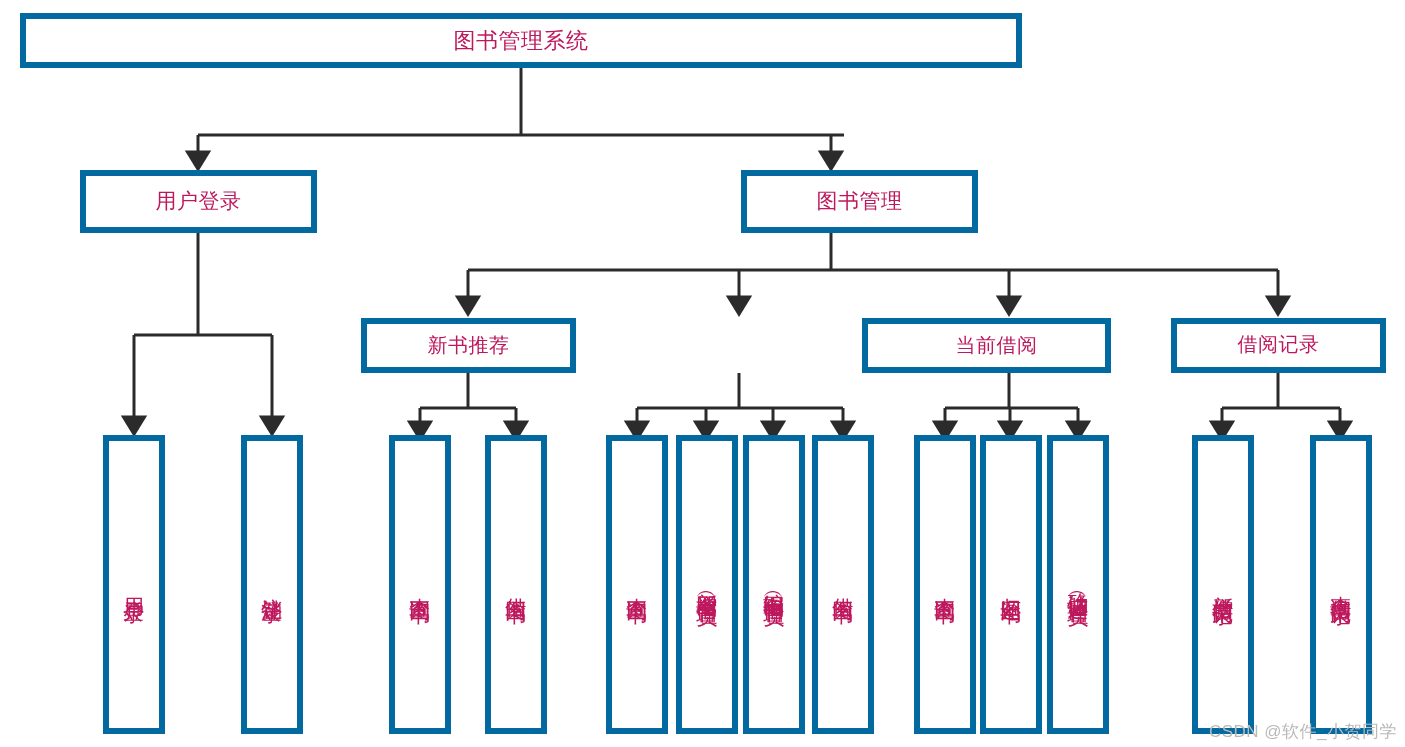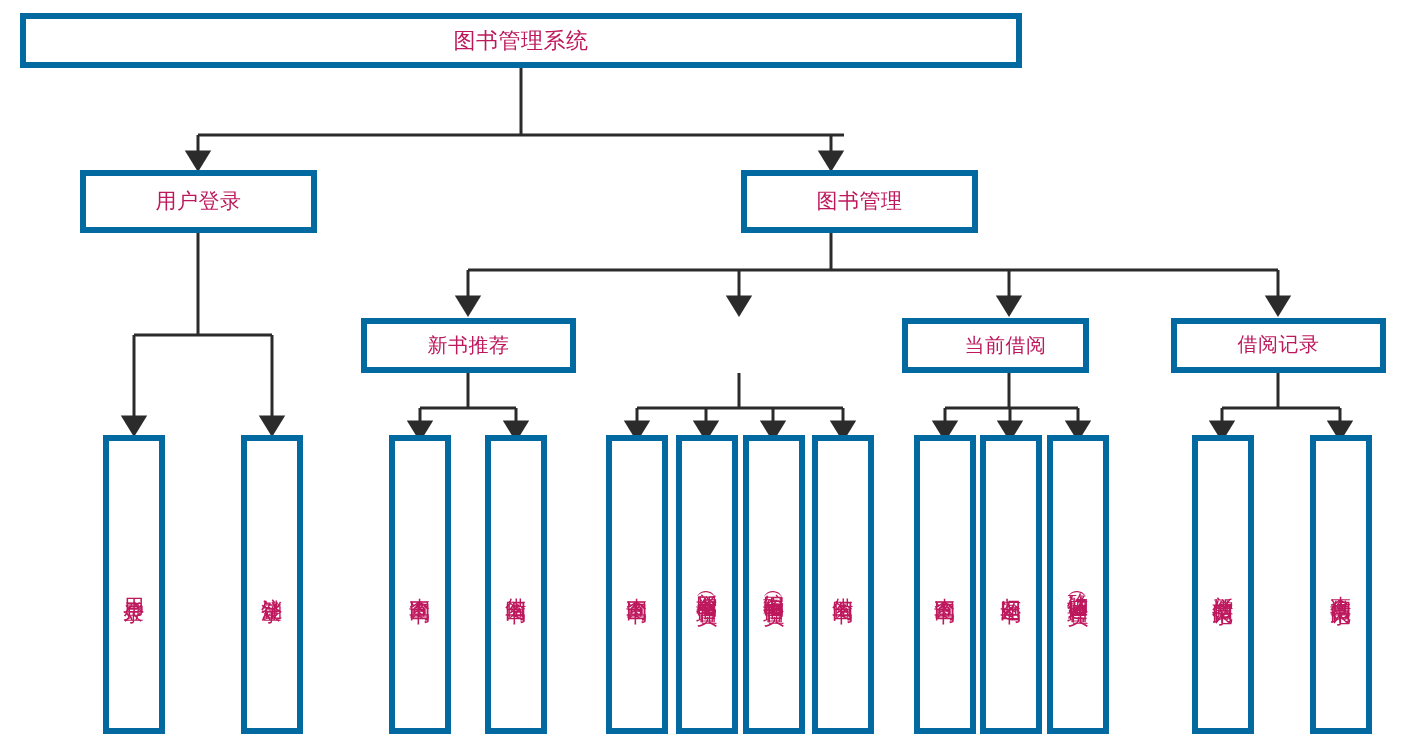--- a/index.html
+++ b/index.html
@@ -132,21 +132,21 @@
   <div class="node level2" style="left:80px; top:170px; width:237px; height:63px;">
     <span class="lbl">用户登录</span>
   </div>
   <div class="node level2" style="left:713px; top:170px; width:237px; height:63px;margin-left:28px;">
     <span class="lbl">图书管理</span>
   </div>
 
   <div class="node level3" style="left:361px; top:318px; width:215px; height:55px;">
     <span class="lbl">新书推荐</span>
   </div>
-  <div class="node level3" style="left:902px; top:318px; width:187px; height:55px;padding-left:20px;">
+  <div class="node level3" style="left:862px; top:318px; width:249px; height:55px;padding-left:20px;">
     <span class="lbl">当前借阅</span>
   </div>
   <div class="node level3" style="left:1171px; top:318px; width:215px; height:55px;font-family:Liberation Mono, monospace;">
     <span class="lbl">借阅记录</span>
   </div>
 
   <div class="node leaf" style="left:103px; top:435px; width:62px; height:299px;">
     <span class="lbl">用户登录</span>
   </div>
   <div class="node leaf" style="left:241px; top:435px; width:62px; height:299px;">
@@ -183,14 +183,15 @@
     <span class="lbl">确认归还（管理员）</span>
   </div>
 
   <div class="node leaf" style="left:1192px; top:435px; width:62px; height:299px;">
     <span class="lbl">新增借阅记录</span>
   </div>
   <div class="node leaf" style="left:1310px; top:435px; width:62px; height:299px;">
     <span class="lbl">查询借阅记录</span>
   </div>
 
+  <div class="watermark">CSDN @软件_小贺同学</div>
 
 </div>
 
 </body></html>

